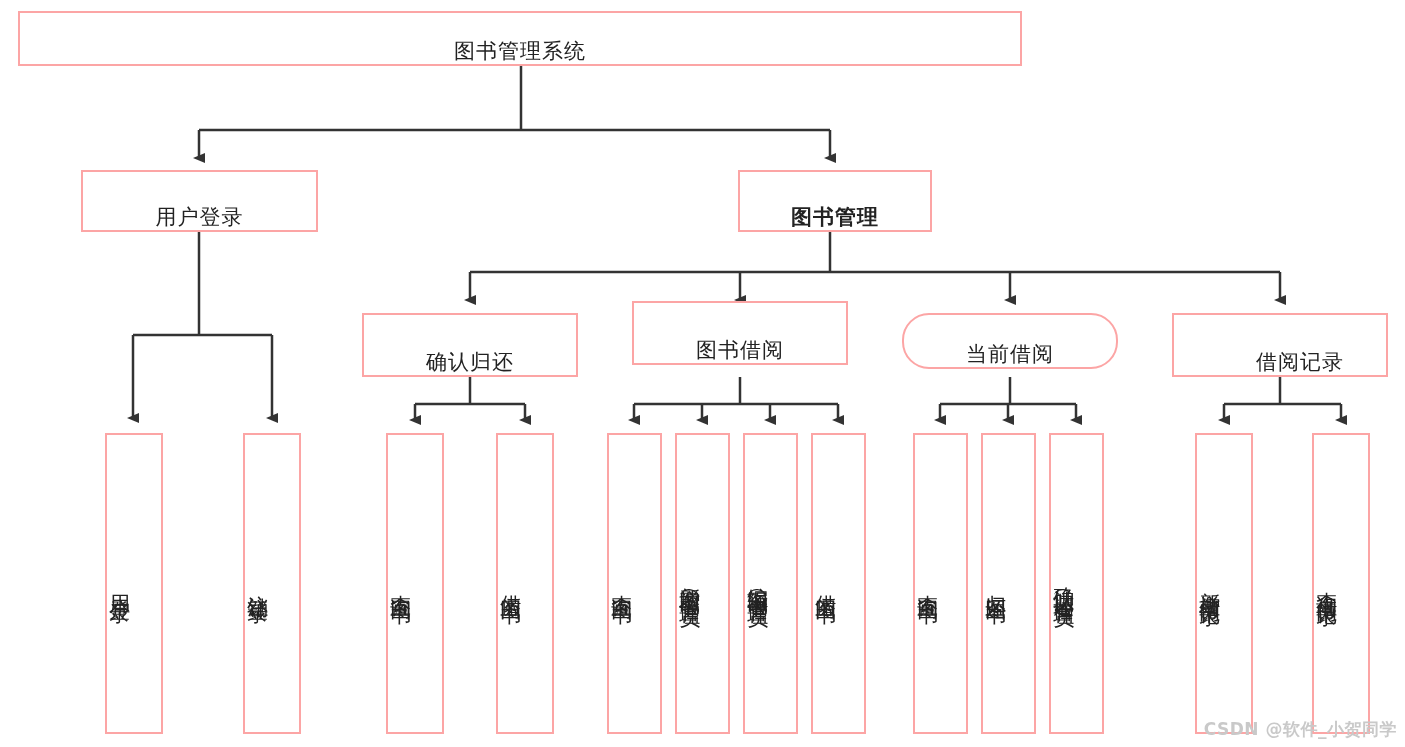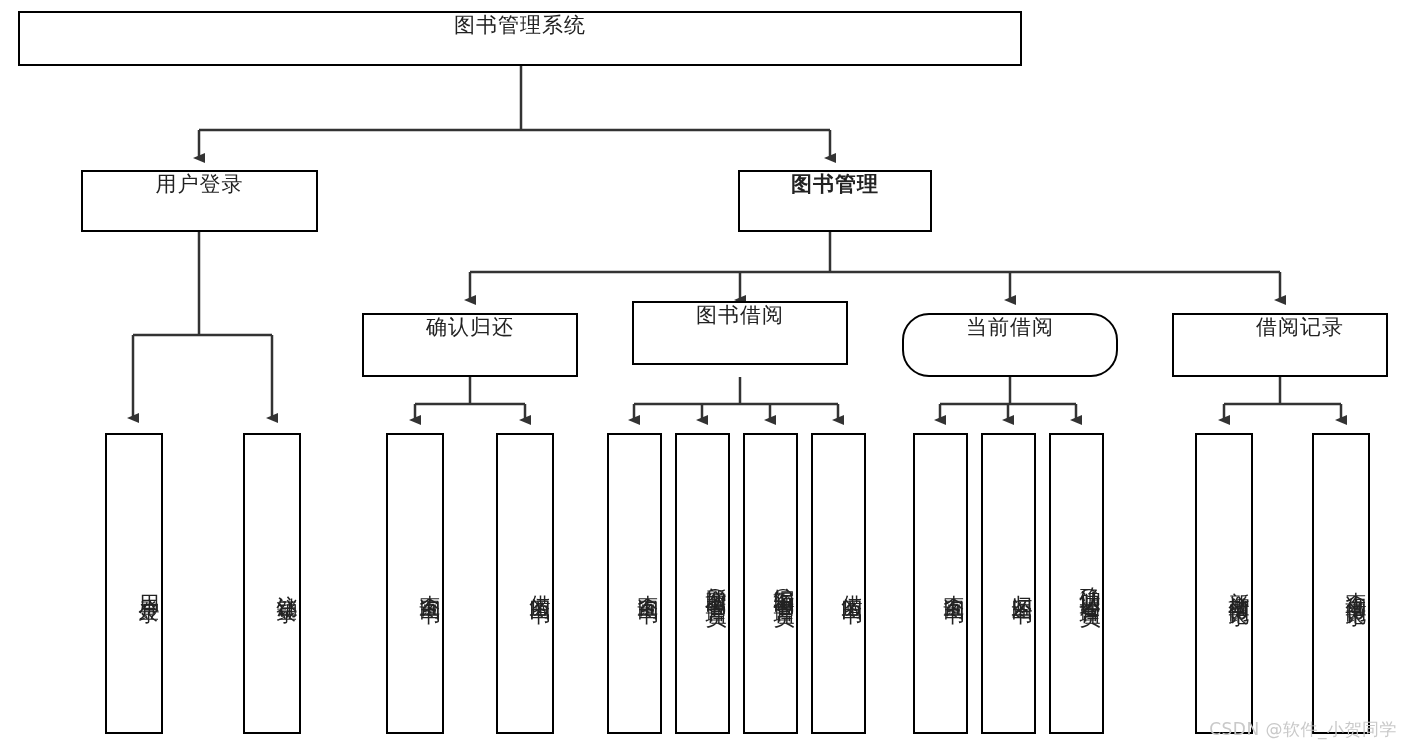--- a/index.html
+++ b/index.html
@@ -13,24 +13,24 @@
   #canvas {
     position: relative;
     width: 1405px;
     height: 747px;
     background: #ffffff;
     overflow: hidden;
   }
   .node {
     position: absolute;
     box-sizing: border-box;
-    border: 2px solid #000000;
+    border: 2px solid #fca5a5;
     background: #ffffff;
     display: flex;
-    align-items: flex-start;
+    align-items: flex-end;
     justify-content: center;
     color: #222222;
     line-height: 1.18;
   }
   .node.h {
     font-size: 21px;
     letter-spacing: 1px;
   }
   .node.v {
     font-size: 21px;
@@ -52,20 +52,21 @@
     pointer-events: none;
   }
   .watermark {
     position: absolute;
     right: 8px;
     bottom: 6px;
     font-size: 17px;
     color: #c9c9c9;
     letter-spacing: 0.5px;
     white-space: nowrap;
+    font-weight: bold;
   }
 </style>
 </head>
 <body>
 
 <div id="canvas">
 
   <svg class="edges" viewBox="0 0 1405 747">
     <defs>
       <marker id="arrow" markerWidth="12" markerHeight="12" refX="5" refY="6" orient="auto" markerUnits="userSpaceOnUse">
@@ -130,21 +131,21 @@
   </div>
 
   <div class="node h" style="left:362px; top:313px; width:216px; height:64px;">
     <span class="lbl">确认归还</span>
   </div>
 
   <div class="node h" style="left:632px; top:301px; width:216px; height:64px;">
     <span class="lbl">图书借阅</span>
   </div>
 
-  <div class="node h" style="left:902px; top:313px; width:216px; height:64px;border-radius:27px;">
+  <div class="node h" style="left:902px; top:313px; width:216px; height:56px;border-radius:27px;">
     <span class="lbl">当前借阅</span>
   </div>
 
   <div class="node h" style="left:1172px; top:313px; width:216px; height:64px;padding-left:40px;">
     <span class="lbl">借阅记录</span>
   </div>
 
   <div class="node v" style="left:105px; top:433px; width:58px; height:301px;">
     <span class="lbl">用户登录</span>
   </div>

